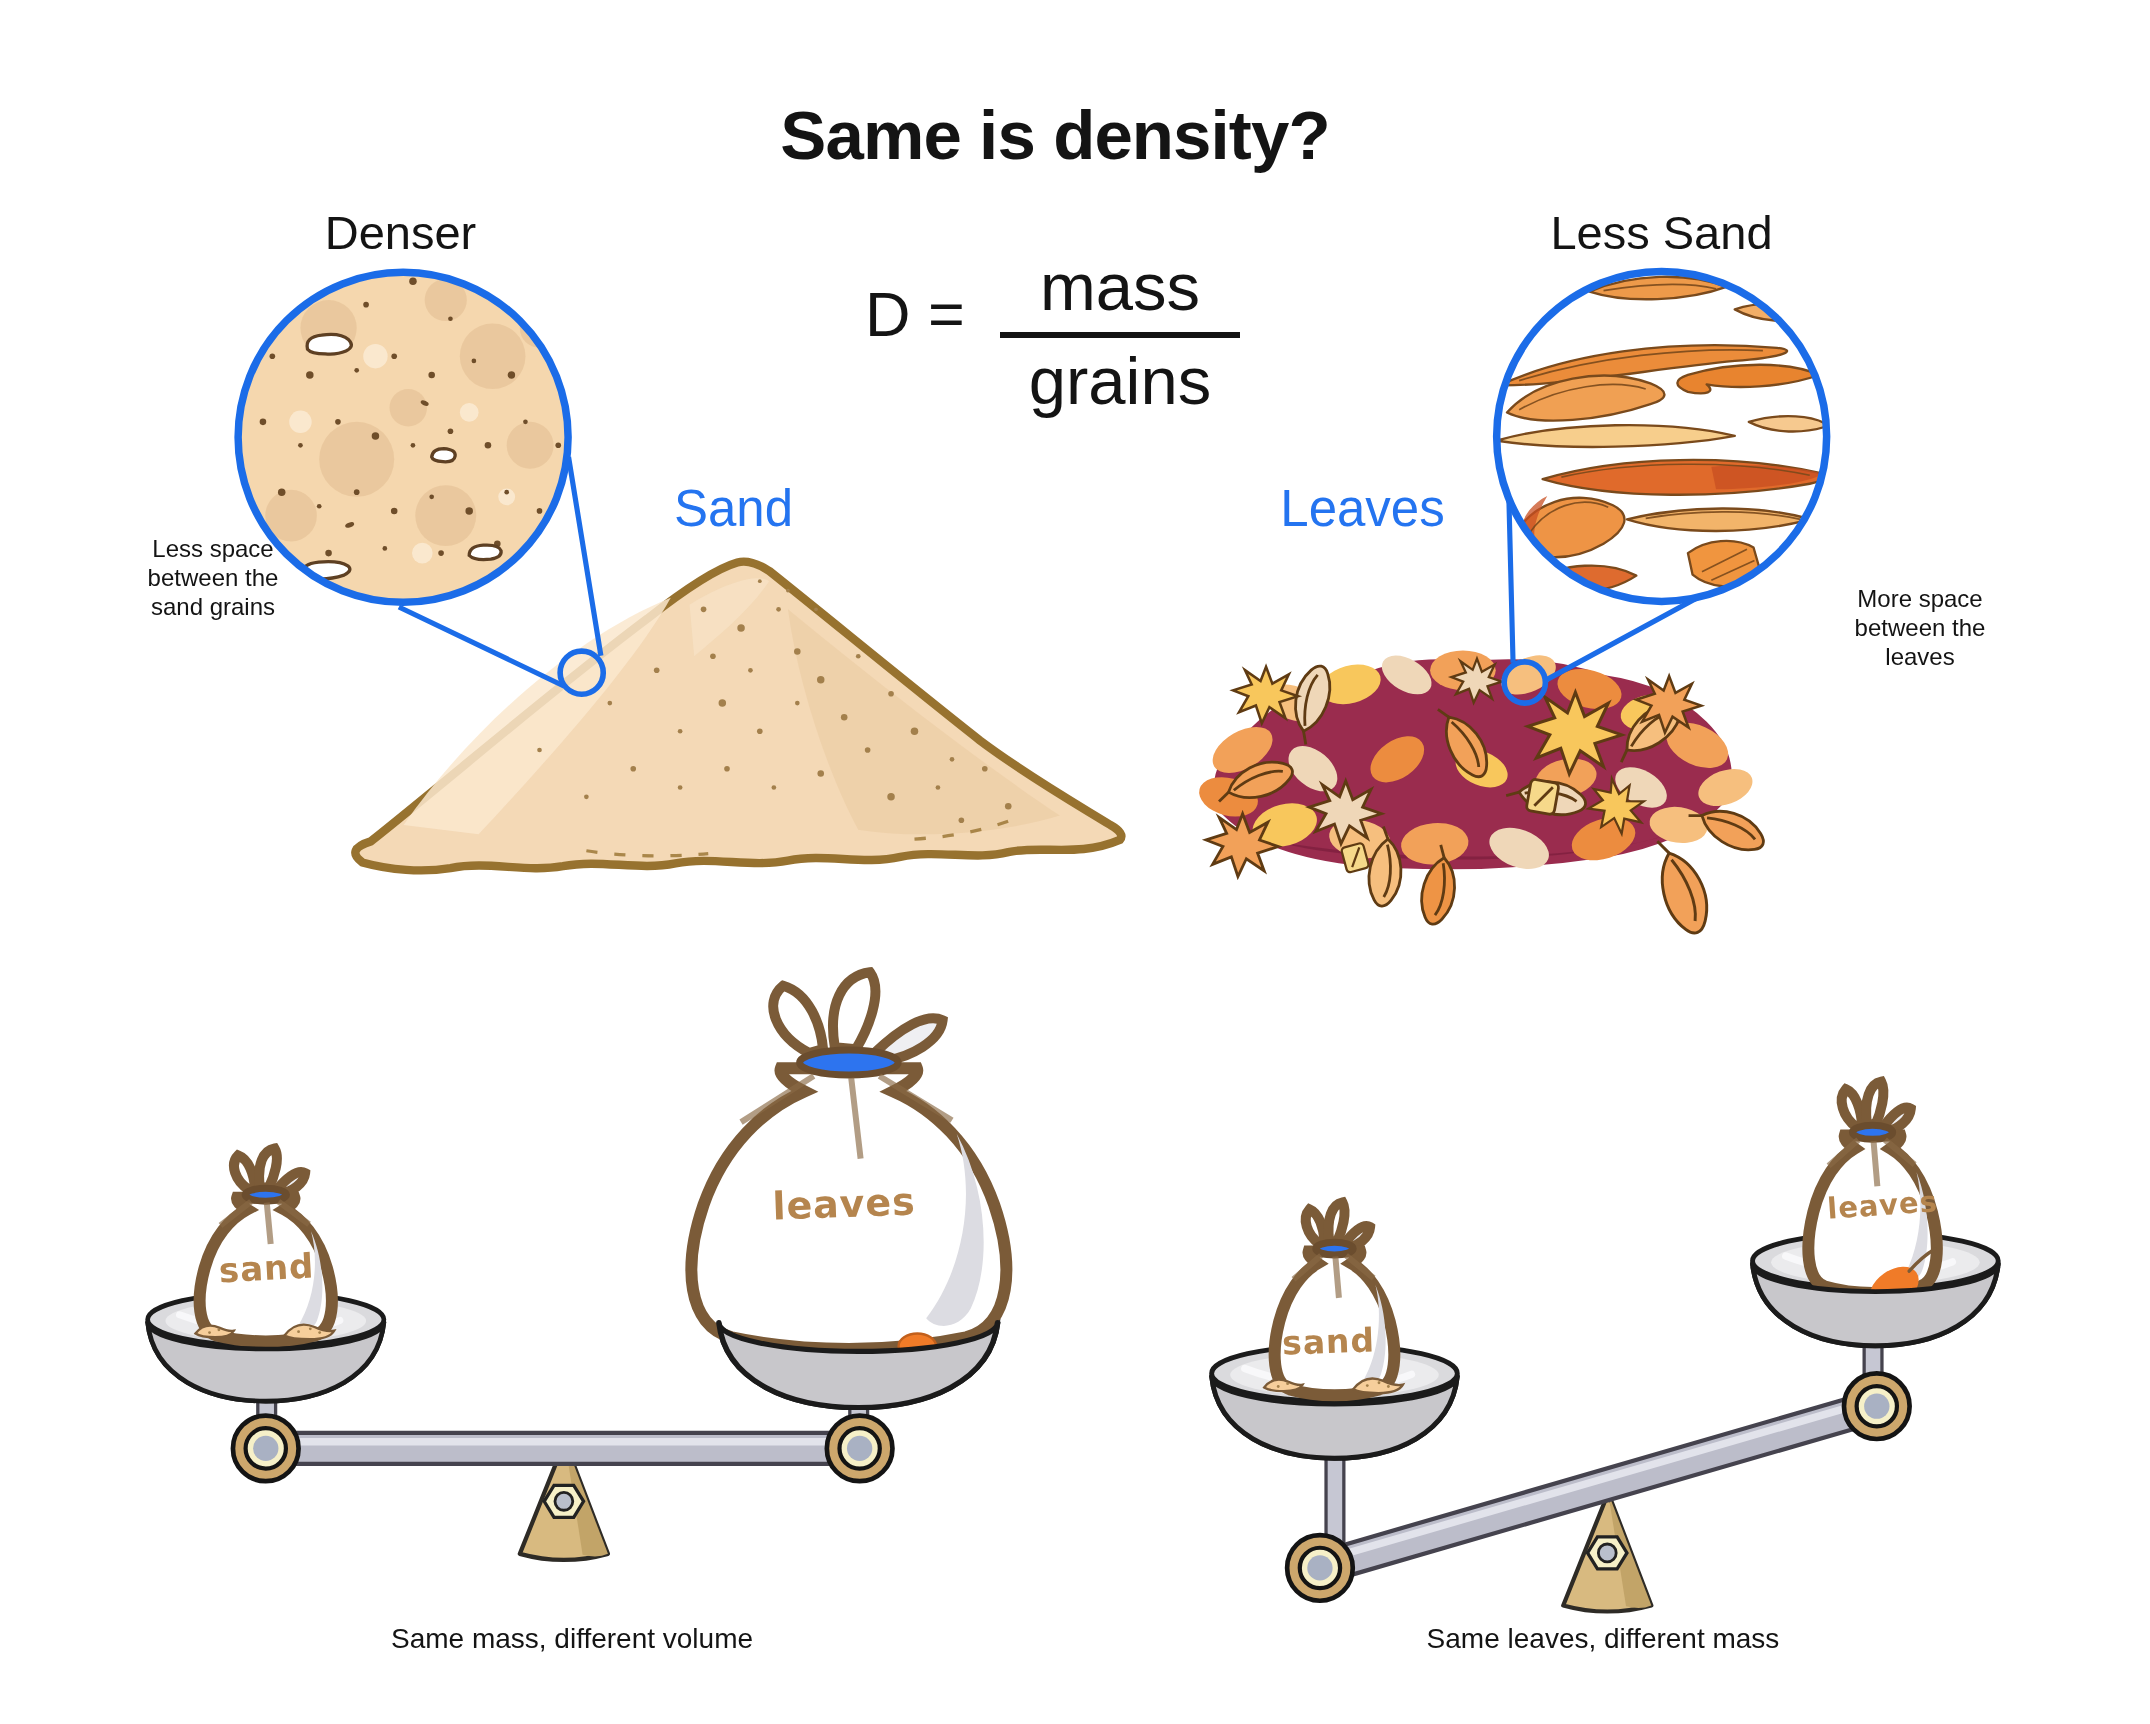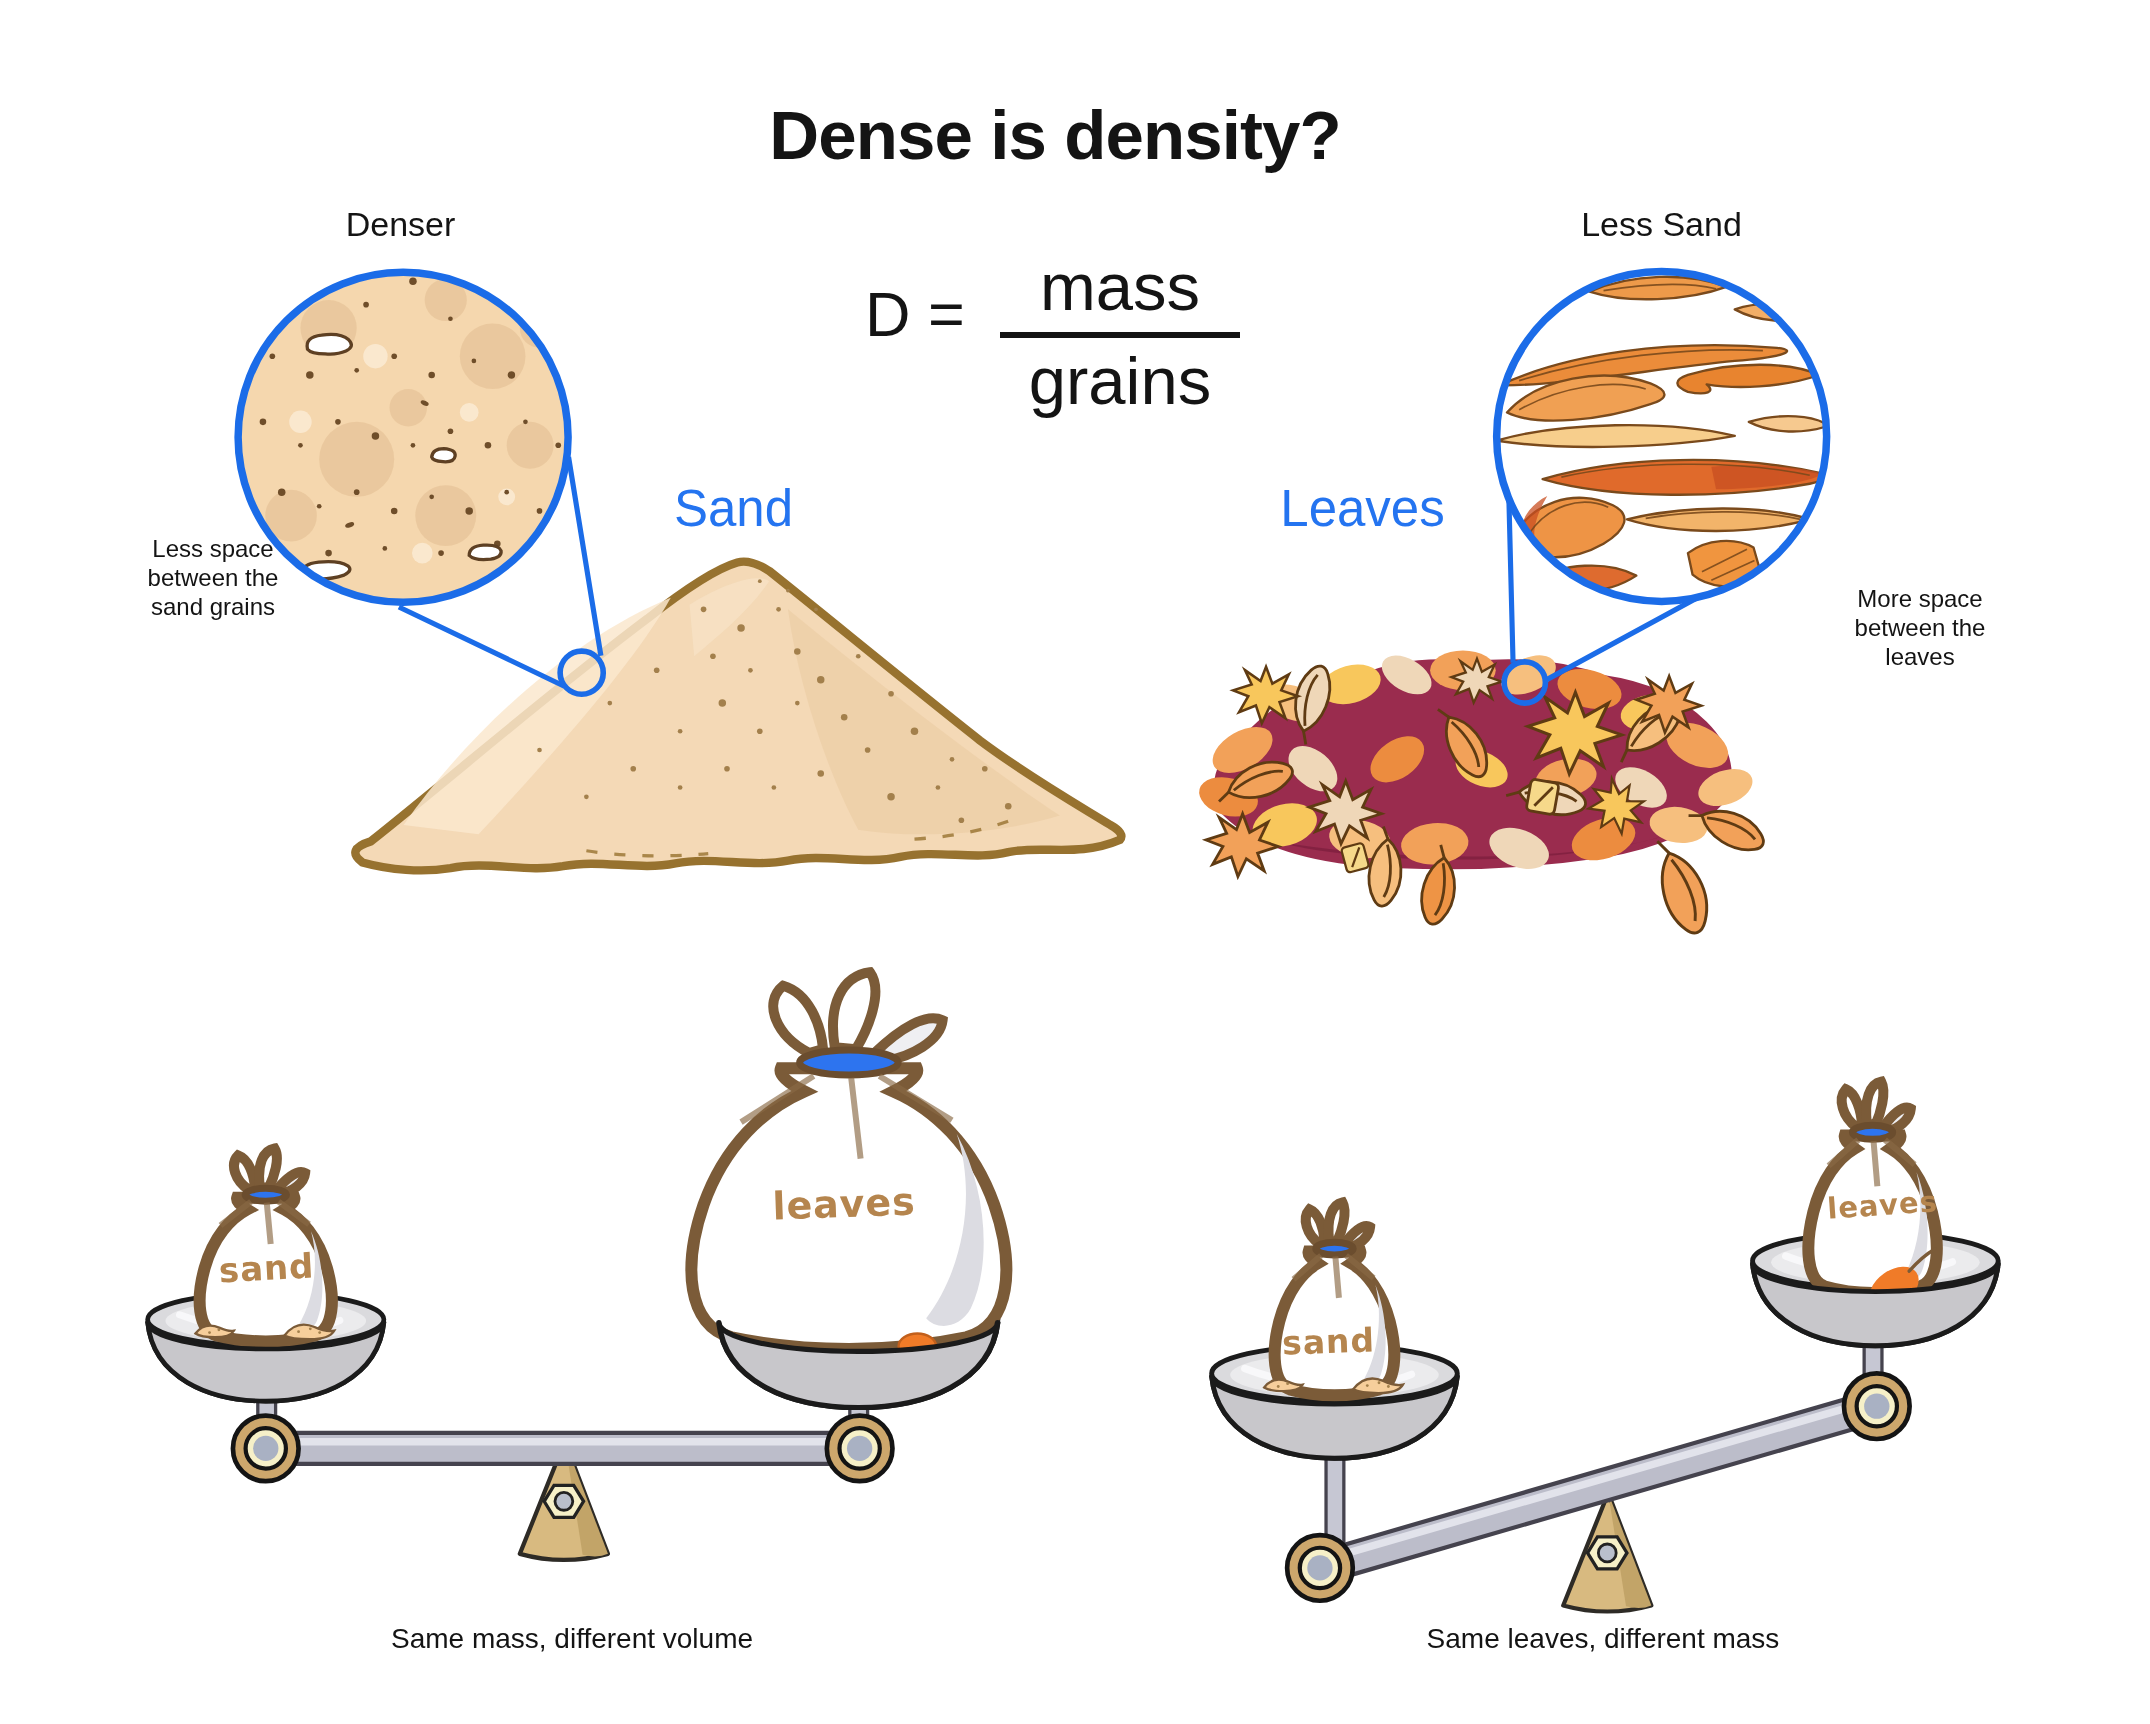--- a/index.html
+++ b/index.html
@@ -2,21 +2,21 @@
 <html style="--accent_blue: #1B6CE8; --label_blue: #2474F0; --text: #141414; --bag_text: #B5854E; --sand_fill: #F4D9B6; --sand_outline: #97722F; --leaf_orange: #F0A053; --leaf_maroon: #9A2C4E;font-size:7.5px"><head>
 <meta charset="utf-8">
 <style>
   html,body{margin:0;padding:0;background:#ffffff;}
   .canvas{position:relative;width:2151px;height:1724px;background:#ffffff;overflow:hidden;
           font-family:"Liberation Sans", sans-serif;color:var(--text,#141414);}
   .art{position:absolute;left:0;top:0;}
   .txt{position:absolute;white-space:nowrap;}
   .center{text-align:center;}
   .title{left:586px;top:96px;width:938px;font-size:69px;font-weight:700;letter-spacing:-0.9px;}
-  .mag-label{font-size:34px;font-weight:400;}
+  .mag-label{font-size:47px;font-weight:400;}
   .denser{left:260px;top:205px;width:281px;}
   .lessdense{left:1521px;top:205px;width:281px;}
   .formula-lhs{left:865px;top:278px;font-size:63px;font-weight:400;}
   .fraction{position:absolute;left:998px;top:248px;width:244px;text-align:center;}
   .frac-num,.frac-den{font-size:67px;font-weight:400;line-height:1.15;}
   .frac-bar{height:0;border-top:6.1px solid var(--text,#141414);margin:6.6px 1.9px 4.7px 1.9px;}
   .space-caption{position:absolute;font-size:24px;line-height:1.2;text-align:center;}
   .lessspace{left:49px;top:535px;width:328px;}
   .morespace{left:1756px;top:585px;width:328px;}
   .pile-label{font-size:51px;font-weight:500;color:var(--label_blue,#2474F0);}
@@ -356,21 +356,21 @@
     <use href="#pan" transform="translate(4000,2690) scale(1.04,1.04)"></use>
     <use href="#bag" transform="translate(3994,2740) scale(1.02,1.15)"></use>
     <g>
       <ellipse cx="4040" cy="2748" rx="58" ry="38" fill="#F07B28" transform="rotate(-35 4040 2748)"></ellipse>
       <path d="M 4072 2712 Q 4100 2680 4128 2664" stroke="#7B5B38" stroke-width="7" fill="none" stroke-linecap="round"></path>
     </g>
     <use href="#panFront" transform="translate(4000,2690) scale(1.04,1.04)"></use>
   </g>
 </svg>
 
-<div class="txt title center">Dense is density?</div>
+<div class="txt title center">Same is density?</div>
 
 <div class="txt formula-lhs">D =</div>
 <div class="fraction">
   <div class="frac-num">mass</div>
   <div class="frac-bar"></div>
   <div class="frac-den">grains</div>
 </div>
 
 <div class="txt mag-label denser center">Denser</div>
 <div class="txt mag-label lessdense center">Less Sand</div>

